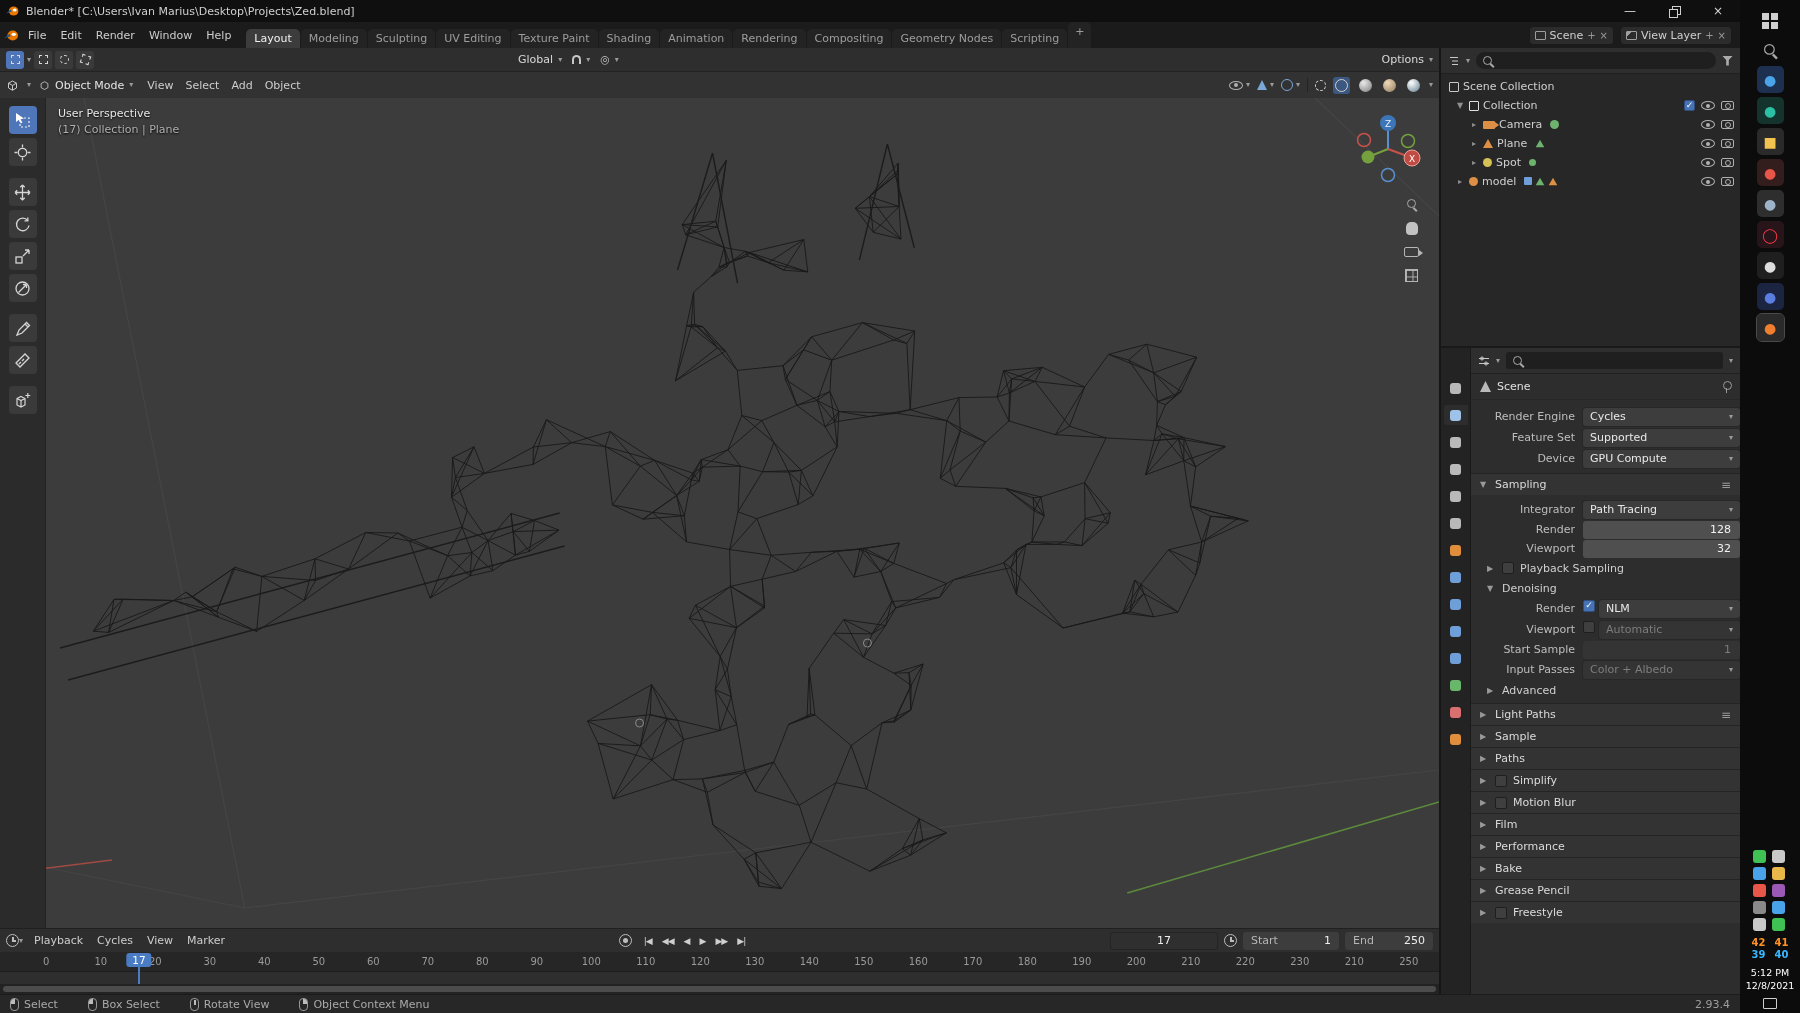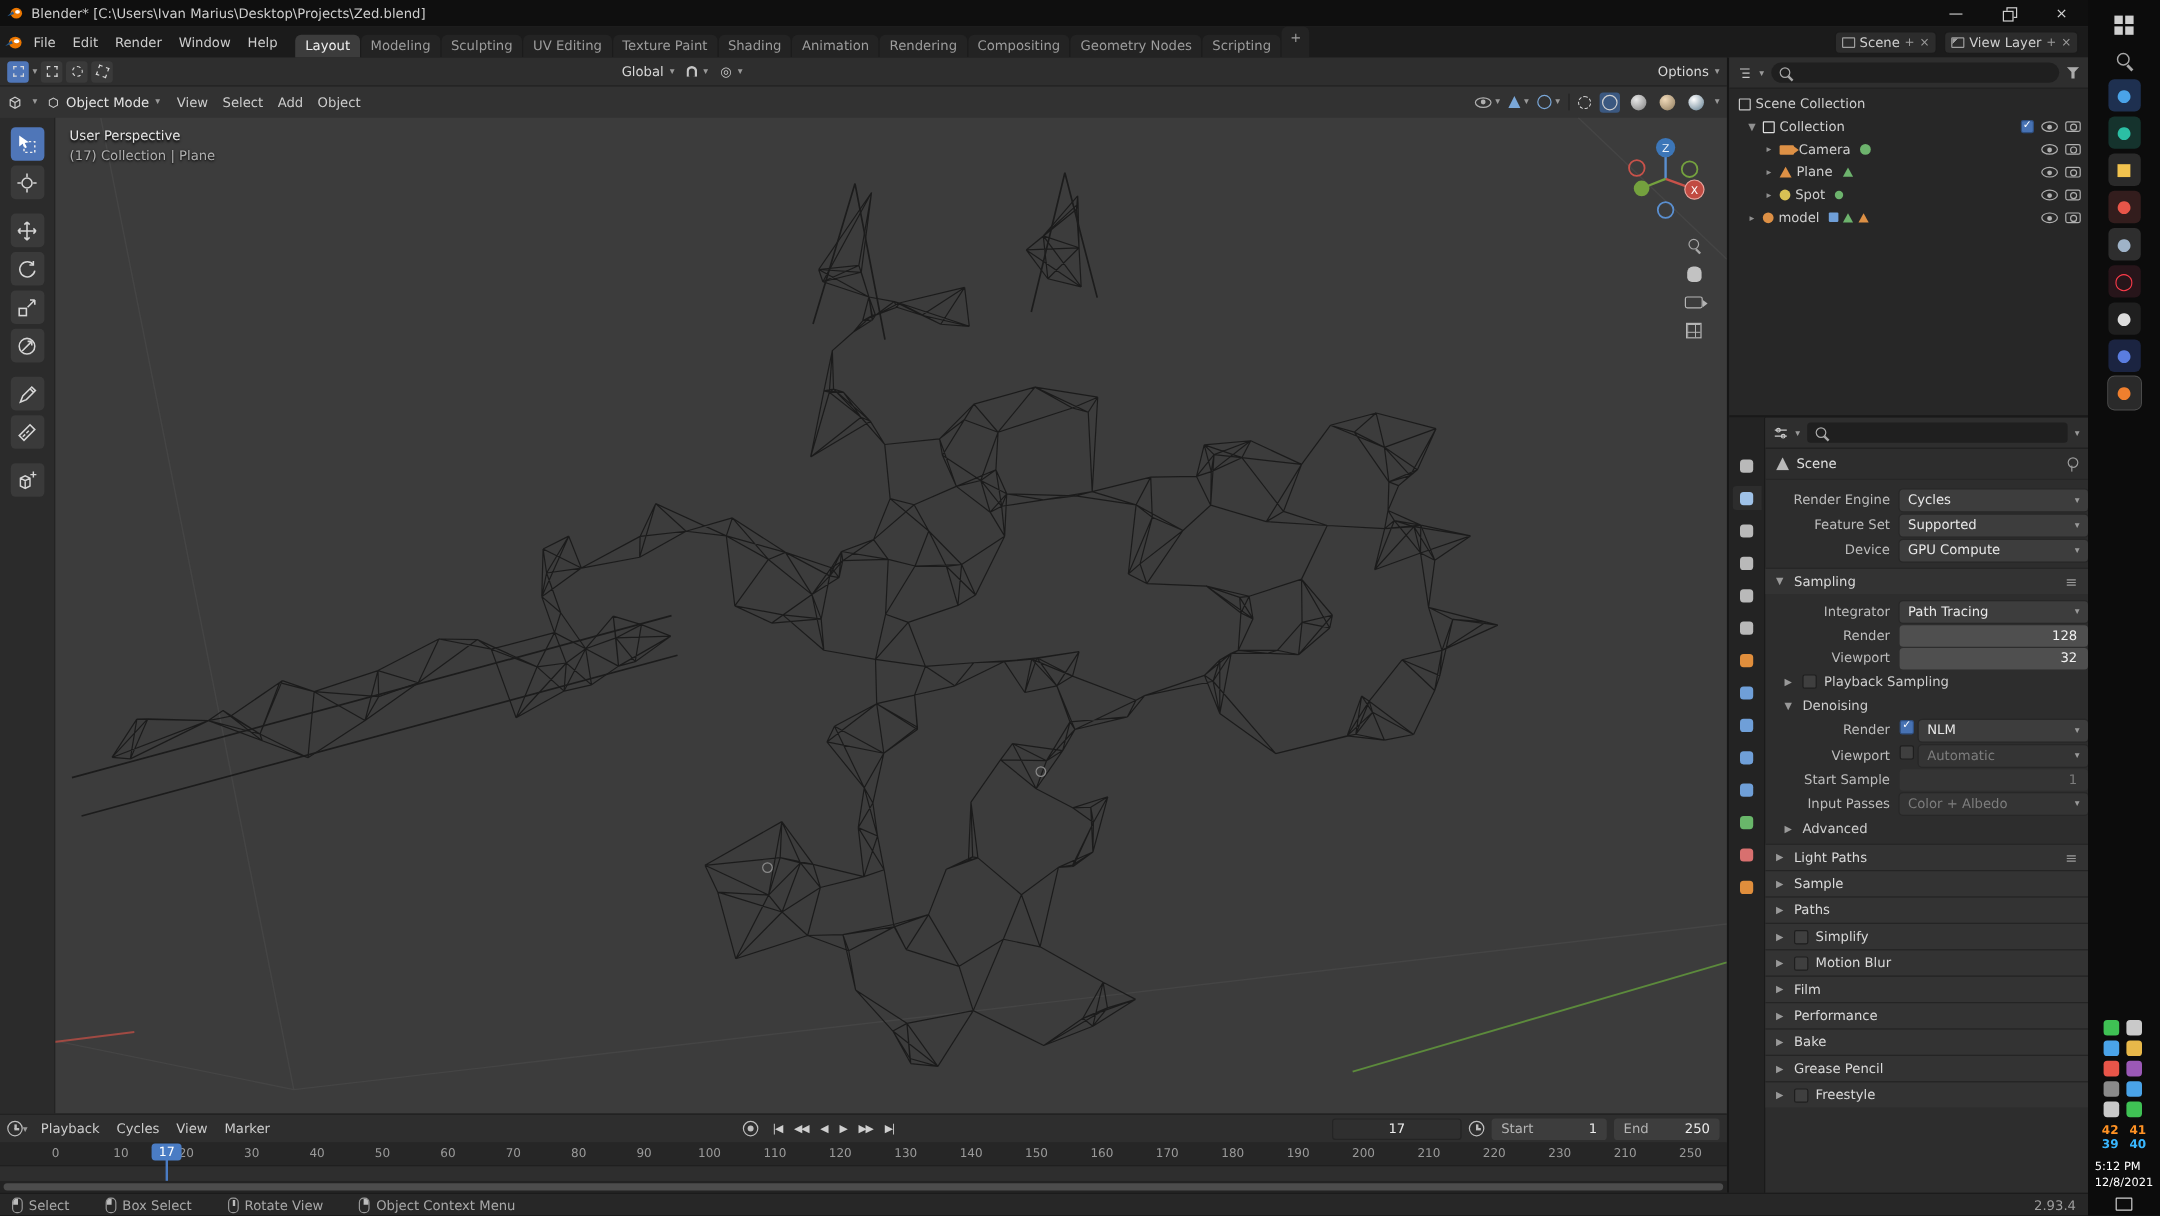--- a/index.html
+++ b/index.html
@@ -178,21 +178,21 @@
 .tb-btn{width:100%;height:28px;display:flex;align-items:center;justify-content:center}
 .tb-apps{display:flex;flex-direction:column;gap:4px;margin-top:2px}
 .tb-app{width:27px;height:27px;border-radius:5px;display:flex;align-items:center;justify-content:center}
 .tb-app.active{outline:1px solid #4a4a4a;background:#2a2a2a!important}
 .tb-glyph{font-size:14px;line-height:1}
 .tb-spacer{flex:1}
 .tb-tray{display:grid;grid-template-columns:15px 15px;gap:4px;margin-bottom:6px}
 .tray-ico{width:13px;height:13px;border-radius:3px;display:inline-block}
 .tb-temps{display:grid;grid-template-columns:22px 22px;gap:1px;margin-bottom:6px;text-align:center}
 .temp{font-size:10px;font-weight:bold}
-.tb-clock{color:#fff;font-size:9.5px;line-height:13px;margin-bottom:6px;white-space:nowrap}
+.tb-clock{text-align:center;color:#fff;font-size:9.5px;line-height:13px;margin-bottom:6px;white-space:nowrap}
 .tb-notif{width:14px;height:11px;border:1px solid #cfcfcf;border-radius:1px}
 svg{display:block}
 </style>
 </head>
 <body>
 
 <div class="screen">
   <div class="win">
 
     <div class="titlebar">

